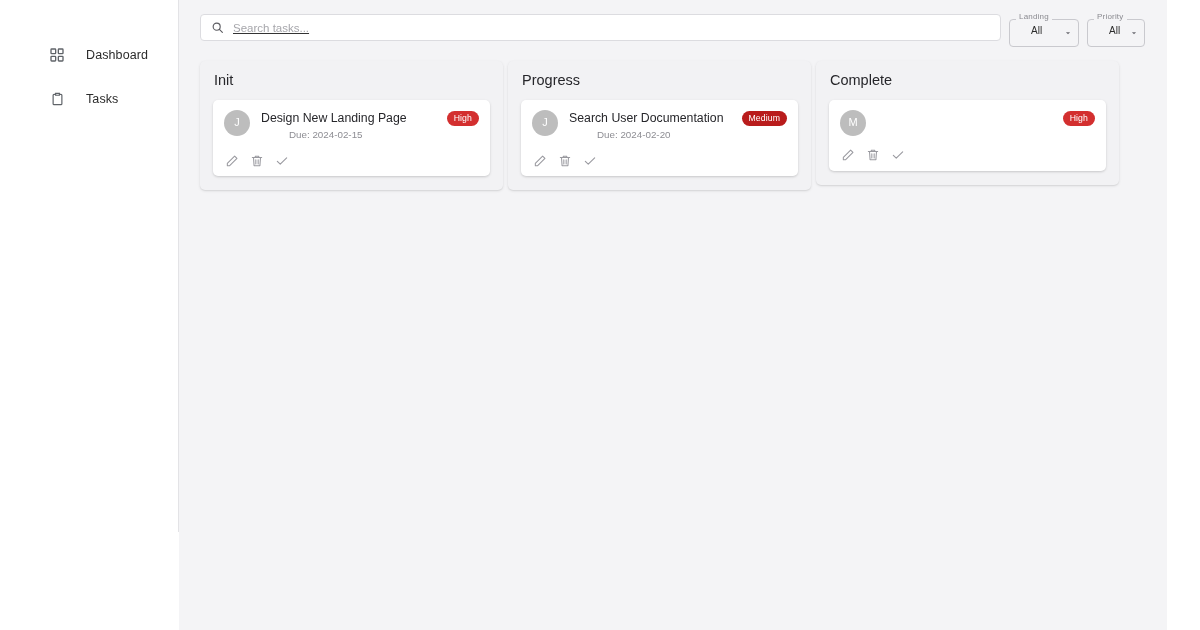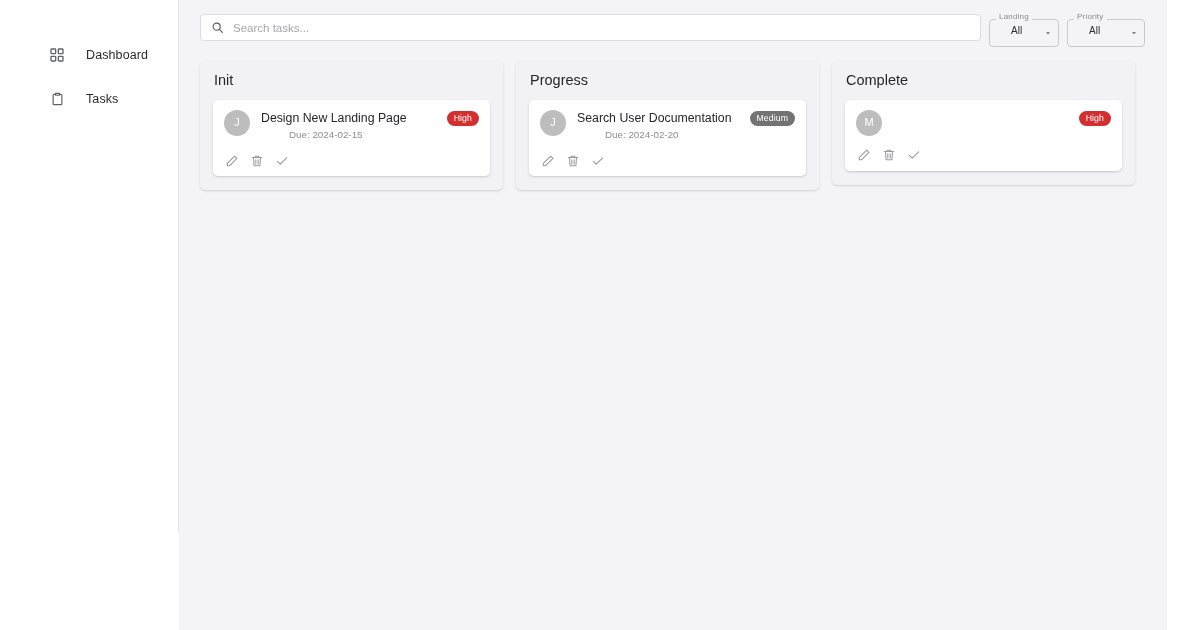--- a/index.html
+++ b/index.html
@@ -113,32 +113,33 @@
   .search-input {
     border: 0;
     outline: 0;
     background: transparent;
     font-family: "Liberation Sans", sans-serif;
     font-size: 11.5px;
     color: #333;
     width: 100%;
     padding: 0;
     line-height: 1;
+    text-decoration: underline;
   }
   .search-input::placeholder { color: #a6a6ab; }
 
   
   .select-field {
     position: relative;
     width: 70px;
     height: 28px;
     box-sizing: border-box;
     margin-top: 5px;
   }
-  .select-field.priority { width: 78px; }
+  .select-field.priority { width: 58px; }
 
   .select-outline {
     position: absolute;
     inset: 0;
     border: 1px solid #c9c9ce;
     border-radius: 4px;
     background: transparent;
     pointer-events: none;
   }
   .select-notch-label {
@@ -167,21 +168,21 @@
     top: 9px;
     width: 10px;
     height: 10px;
     color: #6a6a70;
   }
   .select-caret svg { display: block; }
 
   
   .board {
     display: flex;
-    gap: 13px;
+    gap: 5px;
     align-items: flex-start;
   }
 
   .column {
     width: 303px;
     background: #f2f2f4;
     border-radius: 5px;
     box-shadow: 0 1px 3px rgba(0,0,0,0.10), 0 1px 1px rgba(0,0,0,0.05);
     padding: 12px 13px 14px 13px;
     box-sizing: border-box;
@@ -389,21 +390,21 @@
       <section class="column">
         <h2 class="column-title">Progress</h2>
 
         <article class="task-card">
           <div class="task-main">
             <span class="avatar">J</span>
             <div class="task-text">
               <div class="task-title">Search User Documentation</div>
               <div class="task-due">Due: 2024-02-20</div>
             </div>
-            <span class="chip" style="background:#737373">Medium</span>
+            <span class="chip" style="background:#b91c1c">Medium</span>
           </div>
           <div class="task-actions">
             <button class="action-btn">
               <svg width="14" height="14" viewBox="0 0 24 24" fill="none" stroke="currentColor" stroke-width="1.8" stroke-linecap="round" stroke-linejoin="round">
                 <path d="M16.5 3.5l4 4L8 20H4v-4z"></path>
               </svg>
             </button>
             <button class="action-btn">
               <svg width="14" height="14" viewBox="0 0 24 24" fill="none" stroke="currentColor" stroke-width="1.8" stroke-linecap="round" stroke-linejoin="round">
                 <path d="M4 6h16"></path>

